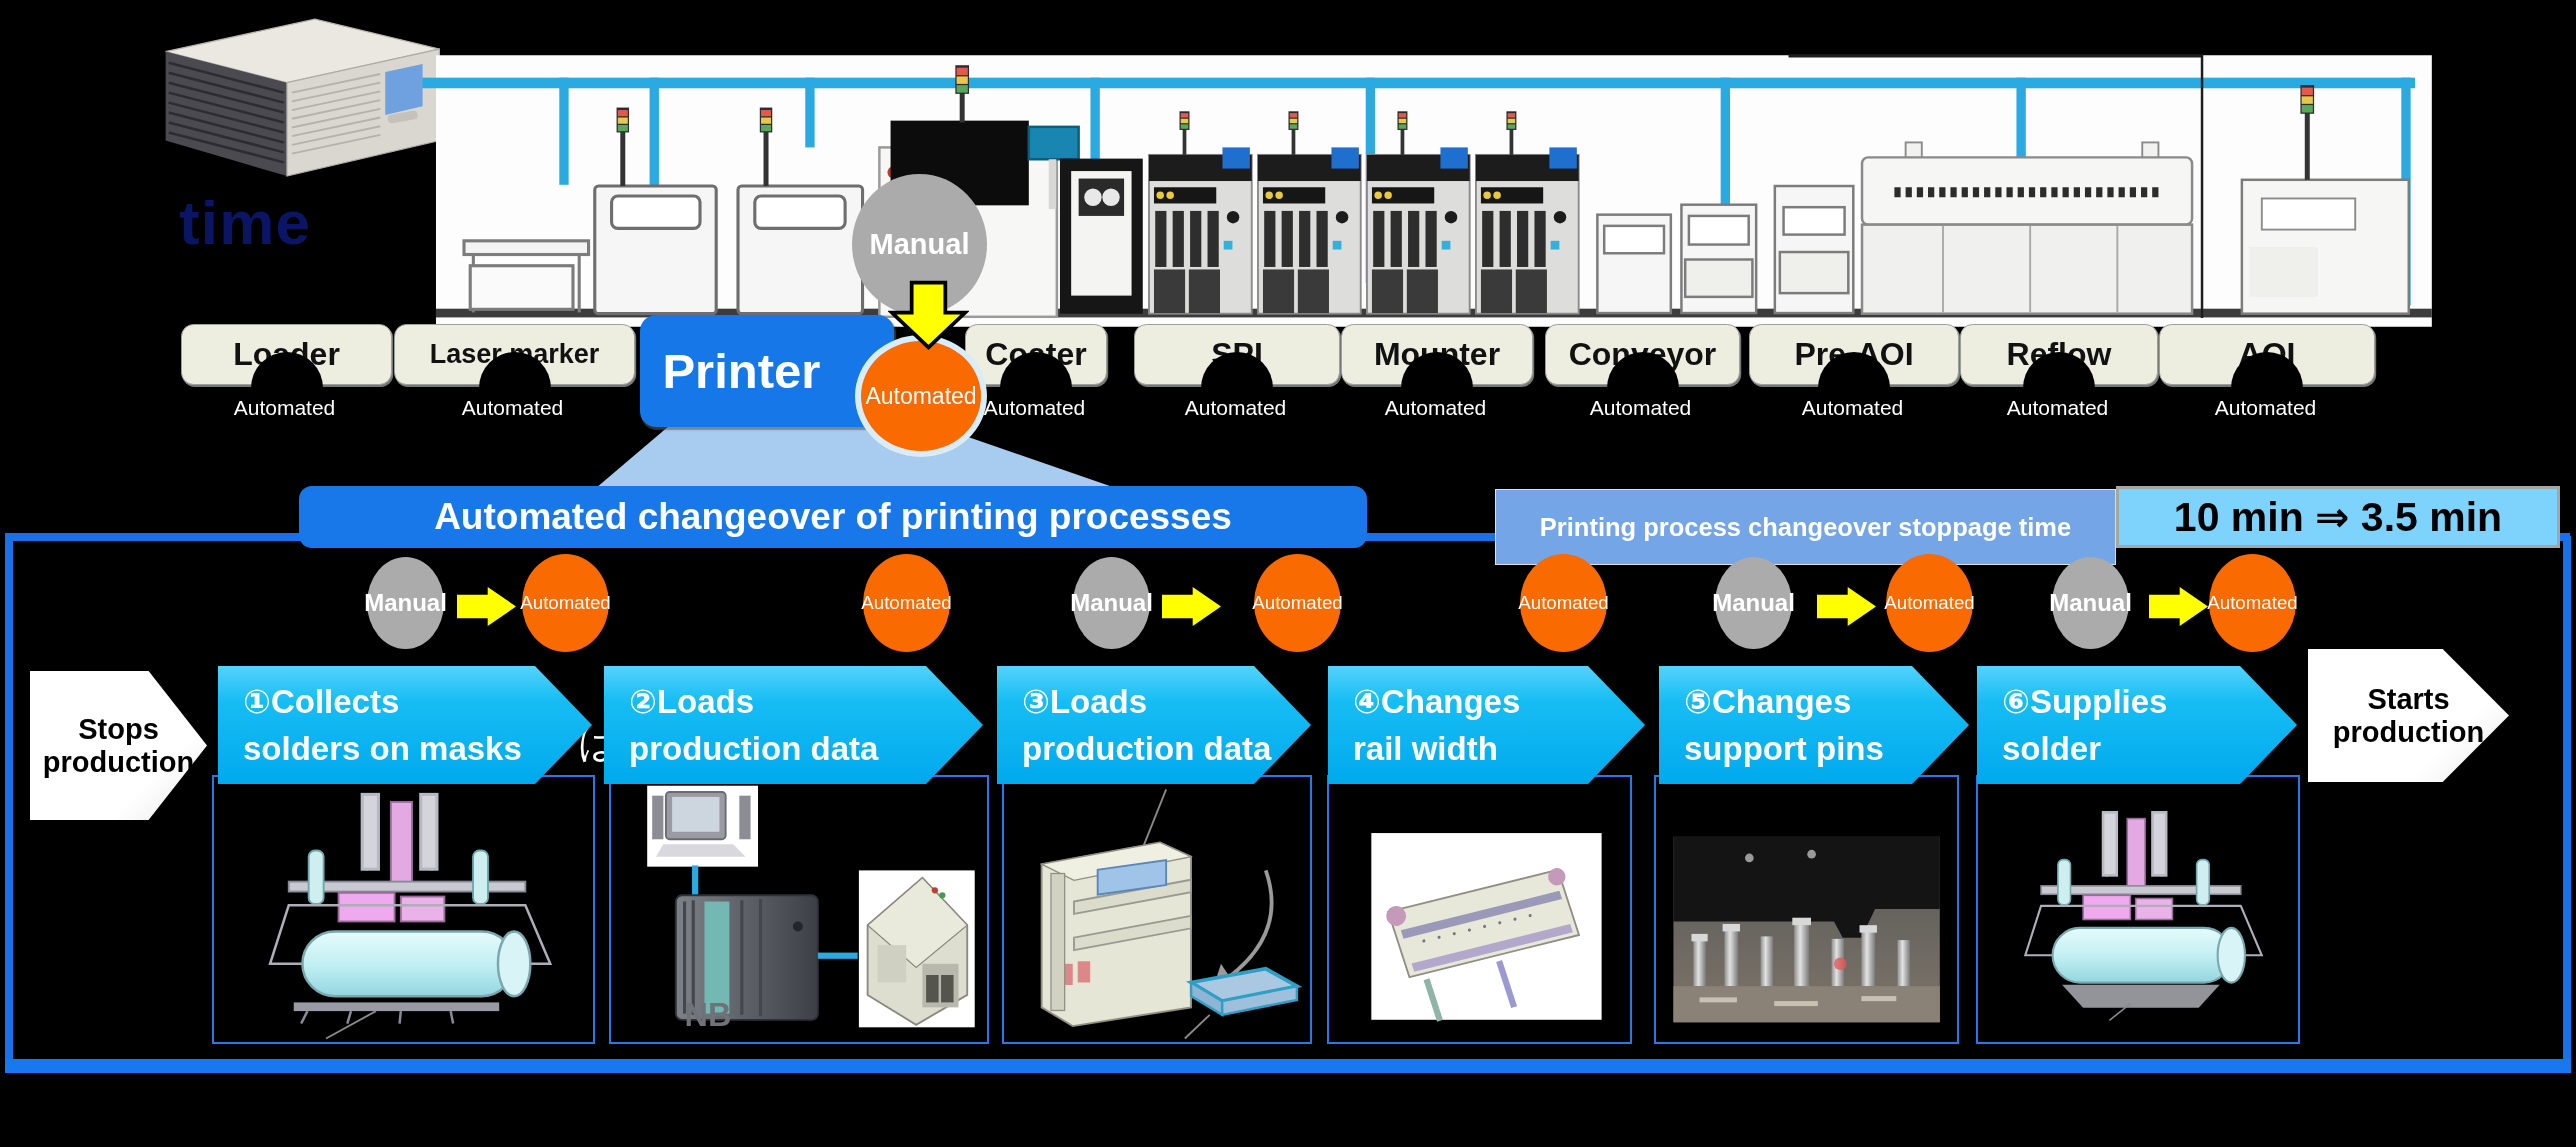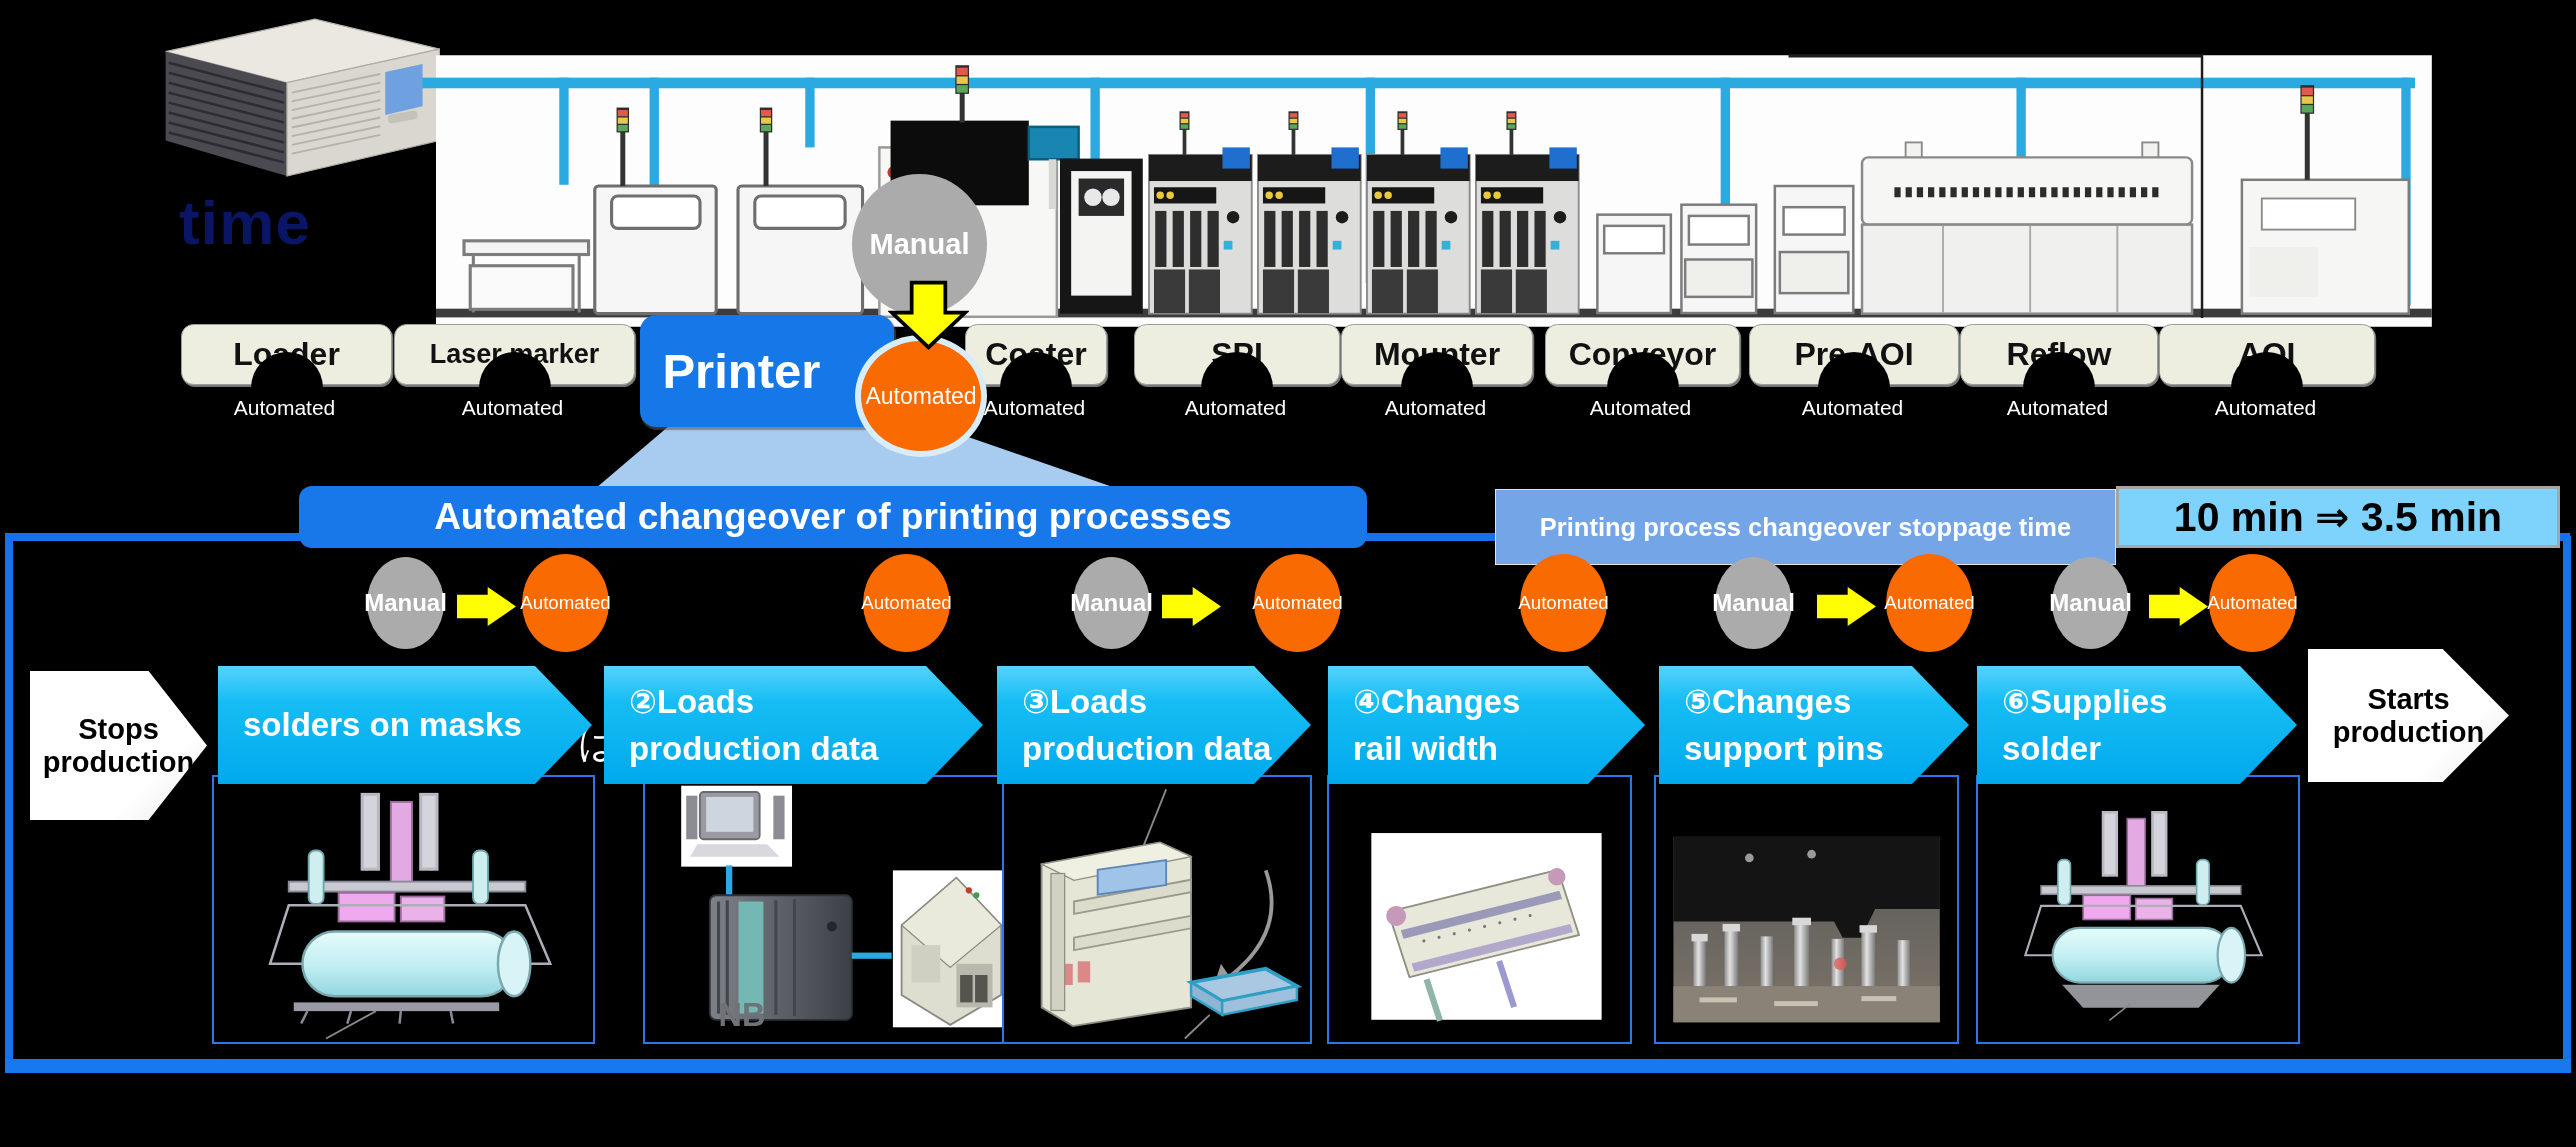--- a/index.html
+++ b/index.html
@@ -343,20 +343,21 @@
 <div class="abs c-auto" style="left:2209px">Automated</div>
 
 <div class="abs endcap" id="flow-start">
   <span>Stops</span>
   <span>production</span>
 </div>
 
 <div class="abs" id="stray-char">は</div>
 
 <div class="abs step" style="left:218px;width:374px">
+  <span>①Collects</span>
   <span>solders on masks</span>
 </div>
 <div class="abs step" style="left:604px;width:379px">
   <span>②Loads</span>
   <span>production data</span>
 </div>
 <div class="abs step" style="left:997px;width:314px">
   <span>③Loads</span>
   <span>production data</span>
 </div>
@@ -406,21 +407,21 @@
     <g stroke="#8a8a96" stroke-width="4">
         <line x1="150" y1="376" x2="140" y2="396"></line>
         <line x1="220" y1="376" x2="214" y2="396"></line>
         <line x1="300" y1="376" x2="298" y2="396"></line>
         <line x1="380" y1="376" x2="384" y2="396"></line>
       </g>
     <line x1="260" y1="376" x2="180" y2="420" stroke="#8a8a8a" stroke-width="3"></line>
   </svg>
 </div>
 
-<div class="abs imgbox" style="left:643px;width:380px">
+<div class="abs imgbox" style="left:609px;width:380px">
   <svg width="375" height="264" viewBox="0 0 602 424">
     <rect x="58" y="14" width="178" height="130" fill="#fff"></rect>
     <rect x="88" y="24" width="96" height="76" rx="6" fill="#9a9aa2" stroke="#6a6a72" stroke-width="3"></rect>
     <rect x="98" y="32" width="76" height="56" fill="#cdd6de"></rect>
     <rect x="66" y="30" width="18" height="70" fill="#8c8c94"></rect>
       <rect x="206" y="30" width="18" height="70" fill="#8c8c94"></rect>
     <polygon points="84,108 196,108 216,128 72,128" fill="#d8d8de"></polygon>
     <rect x="130" y="142" width="10" height="80" fill="#2aaae0"></rect>
     <defs>
       <linearGradient id="srv" x1="0" y1="0" x2="1" y2="0">

